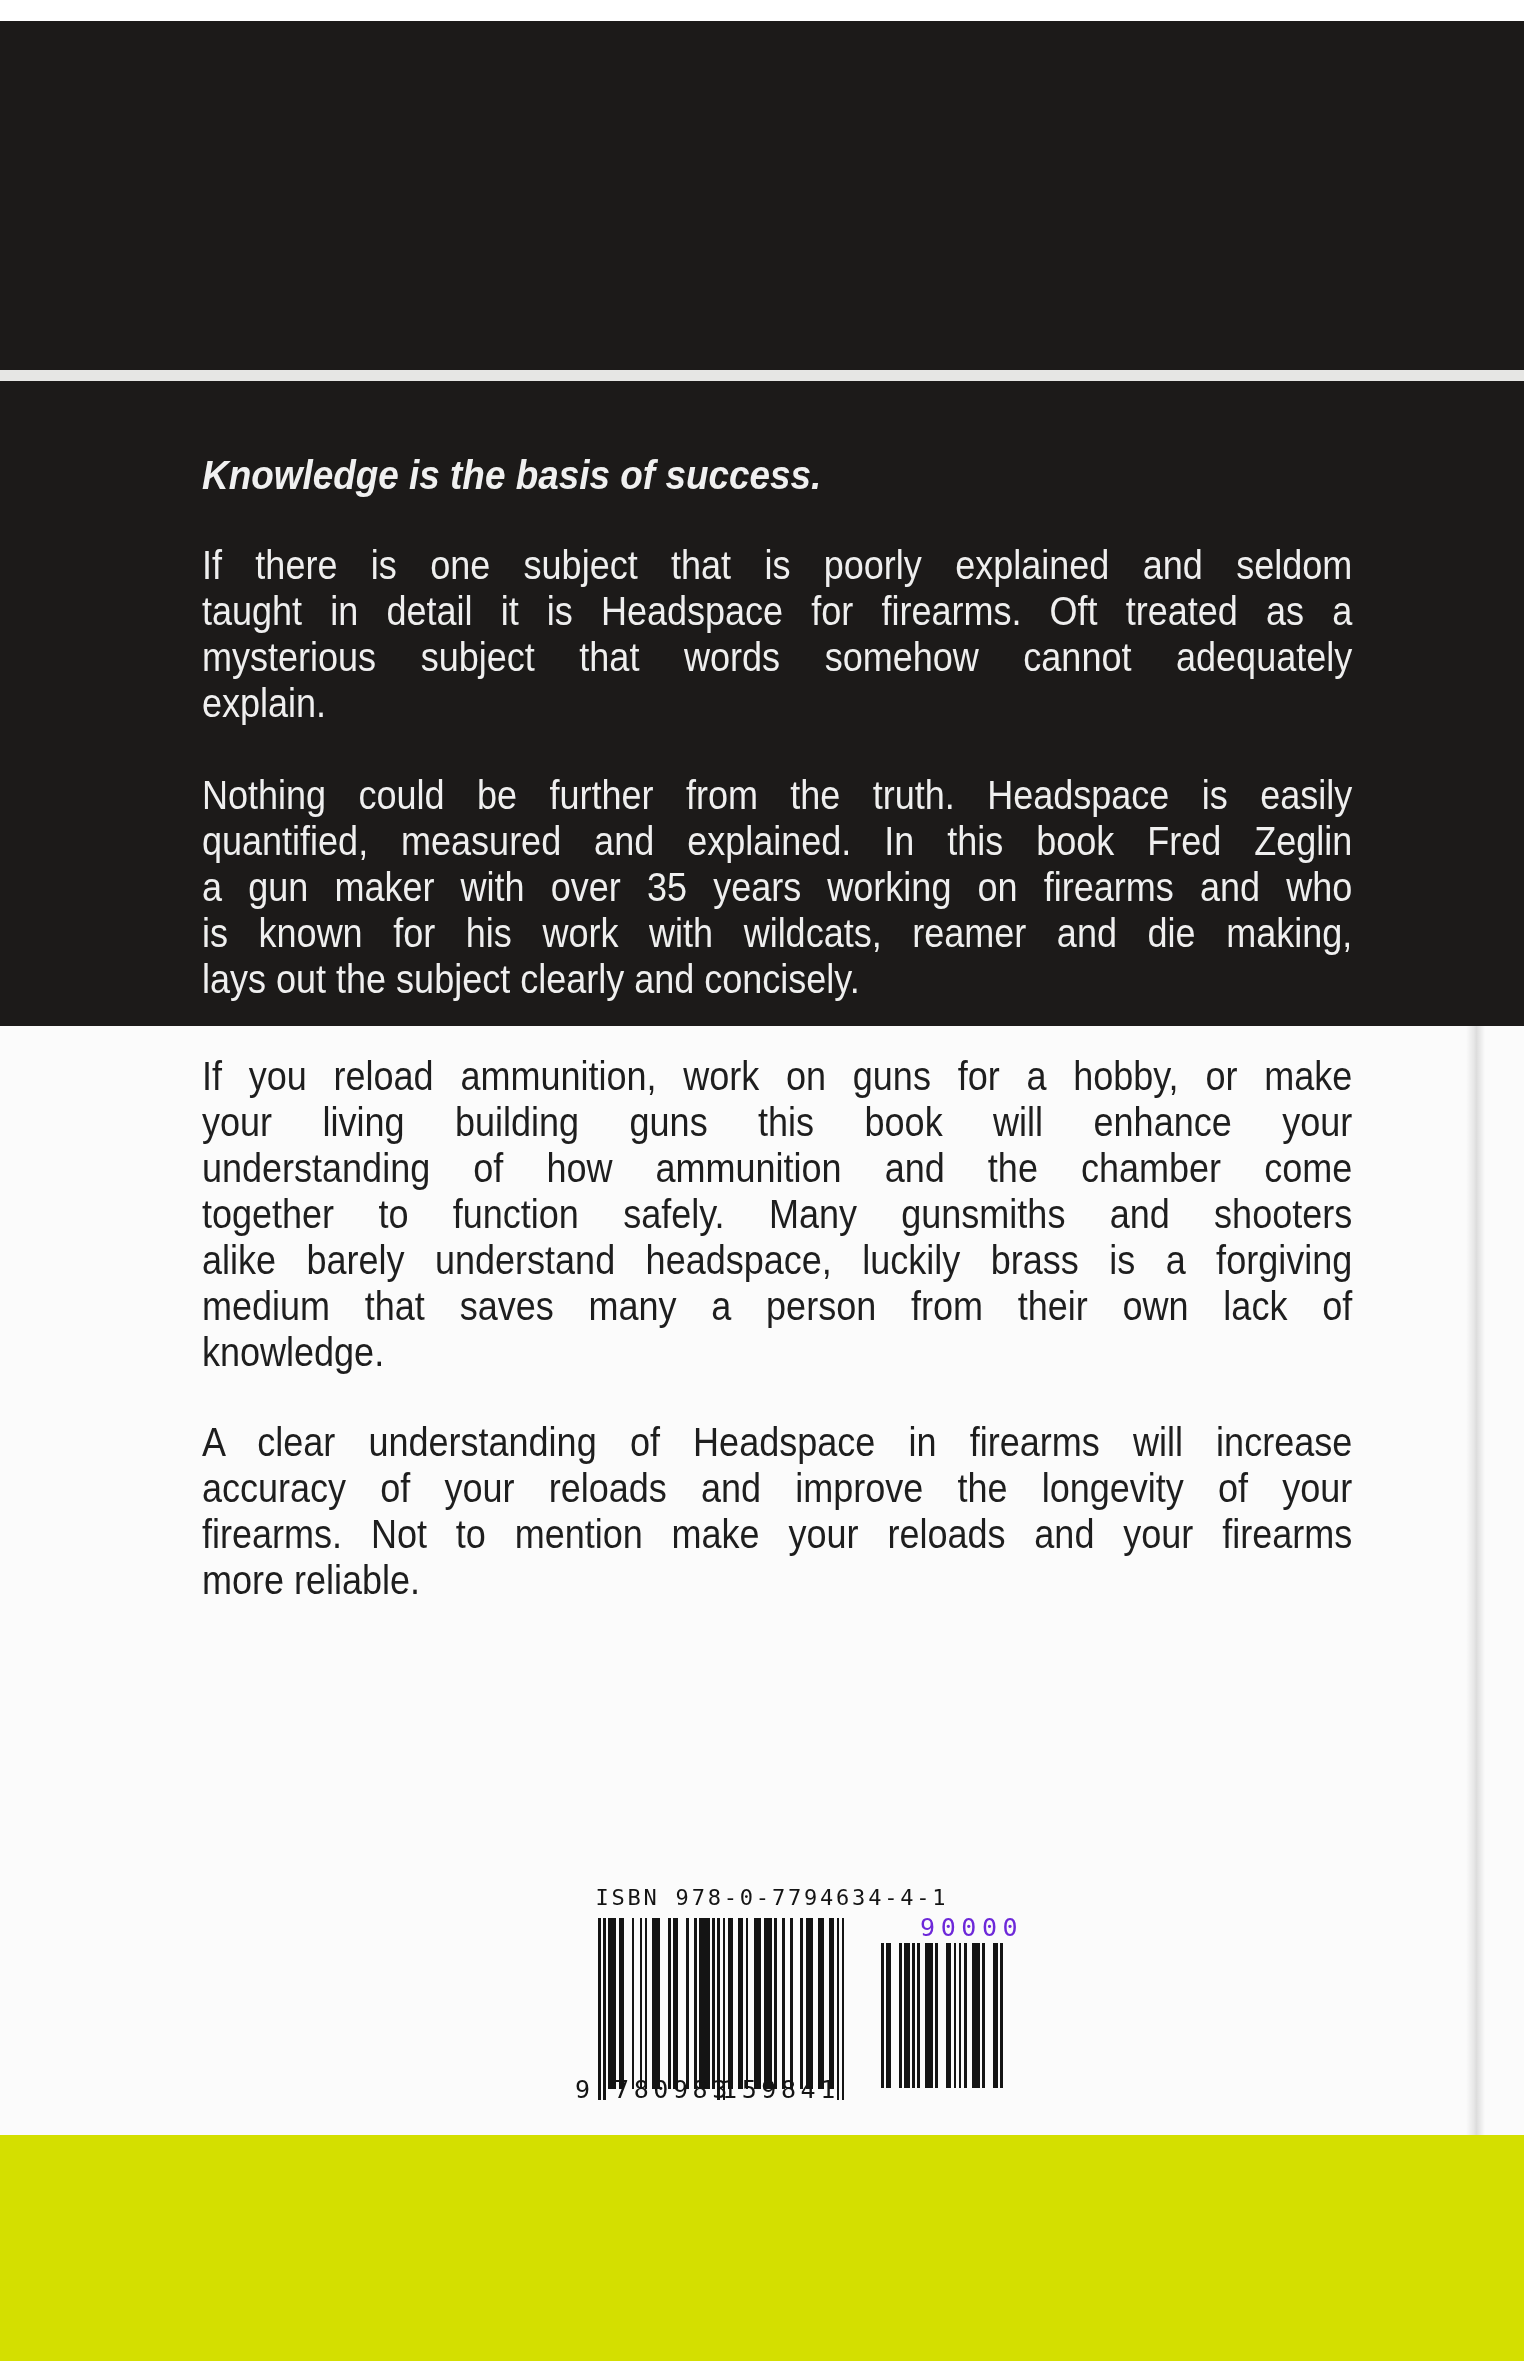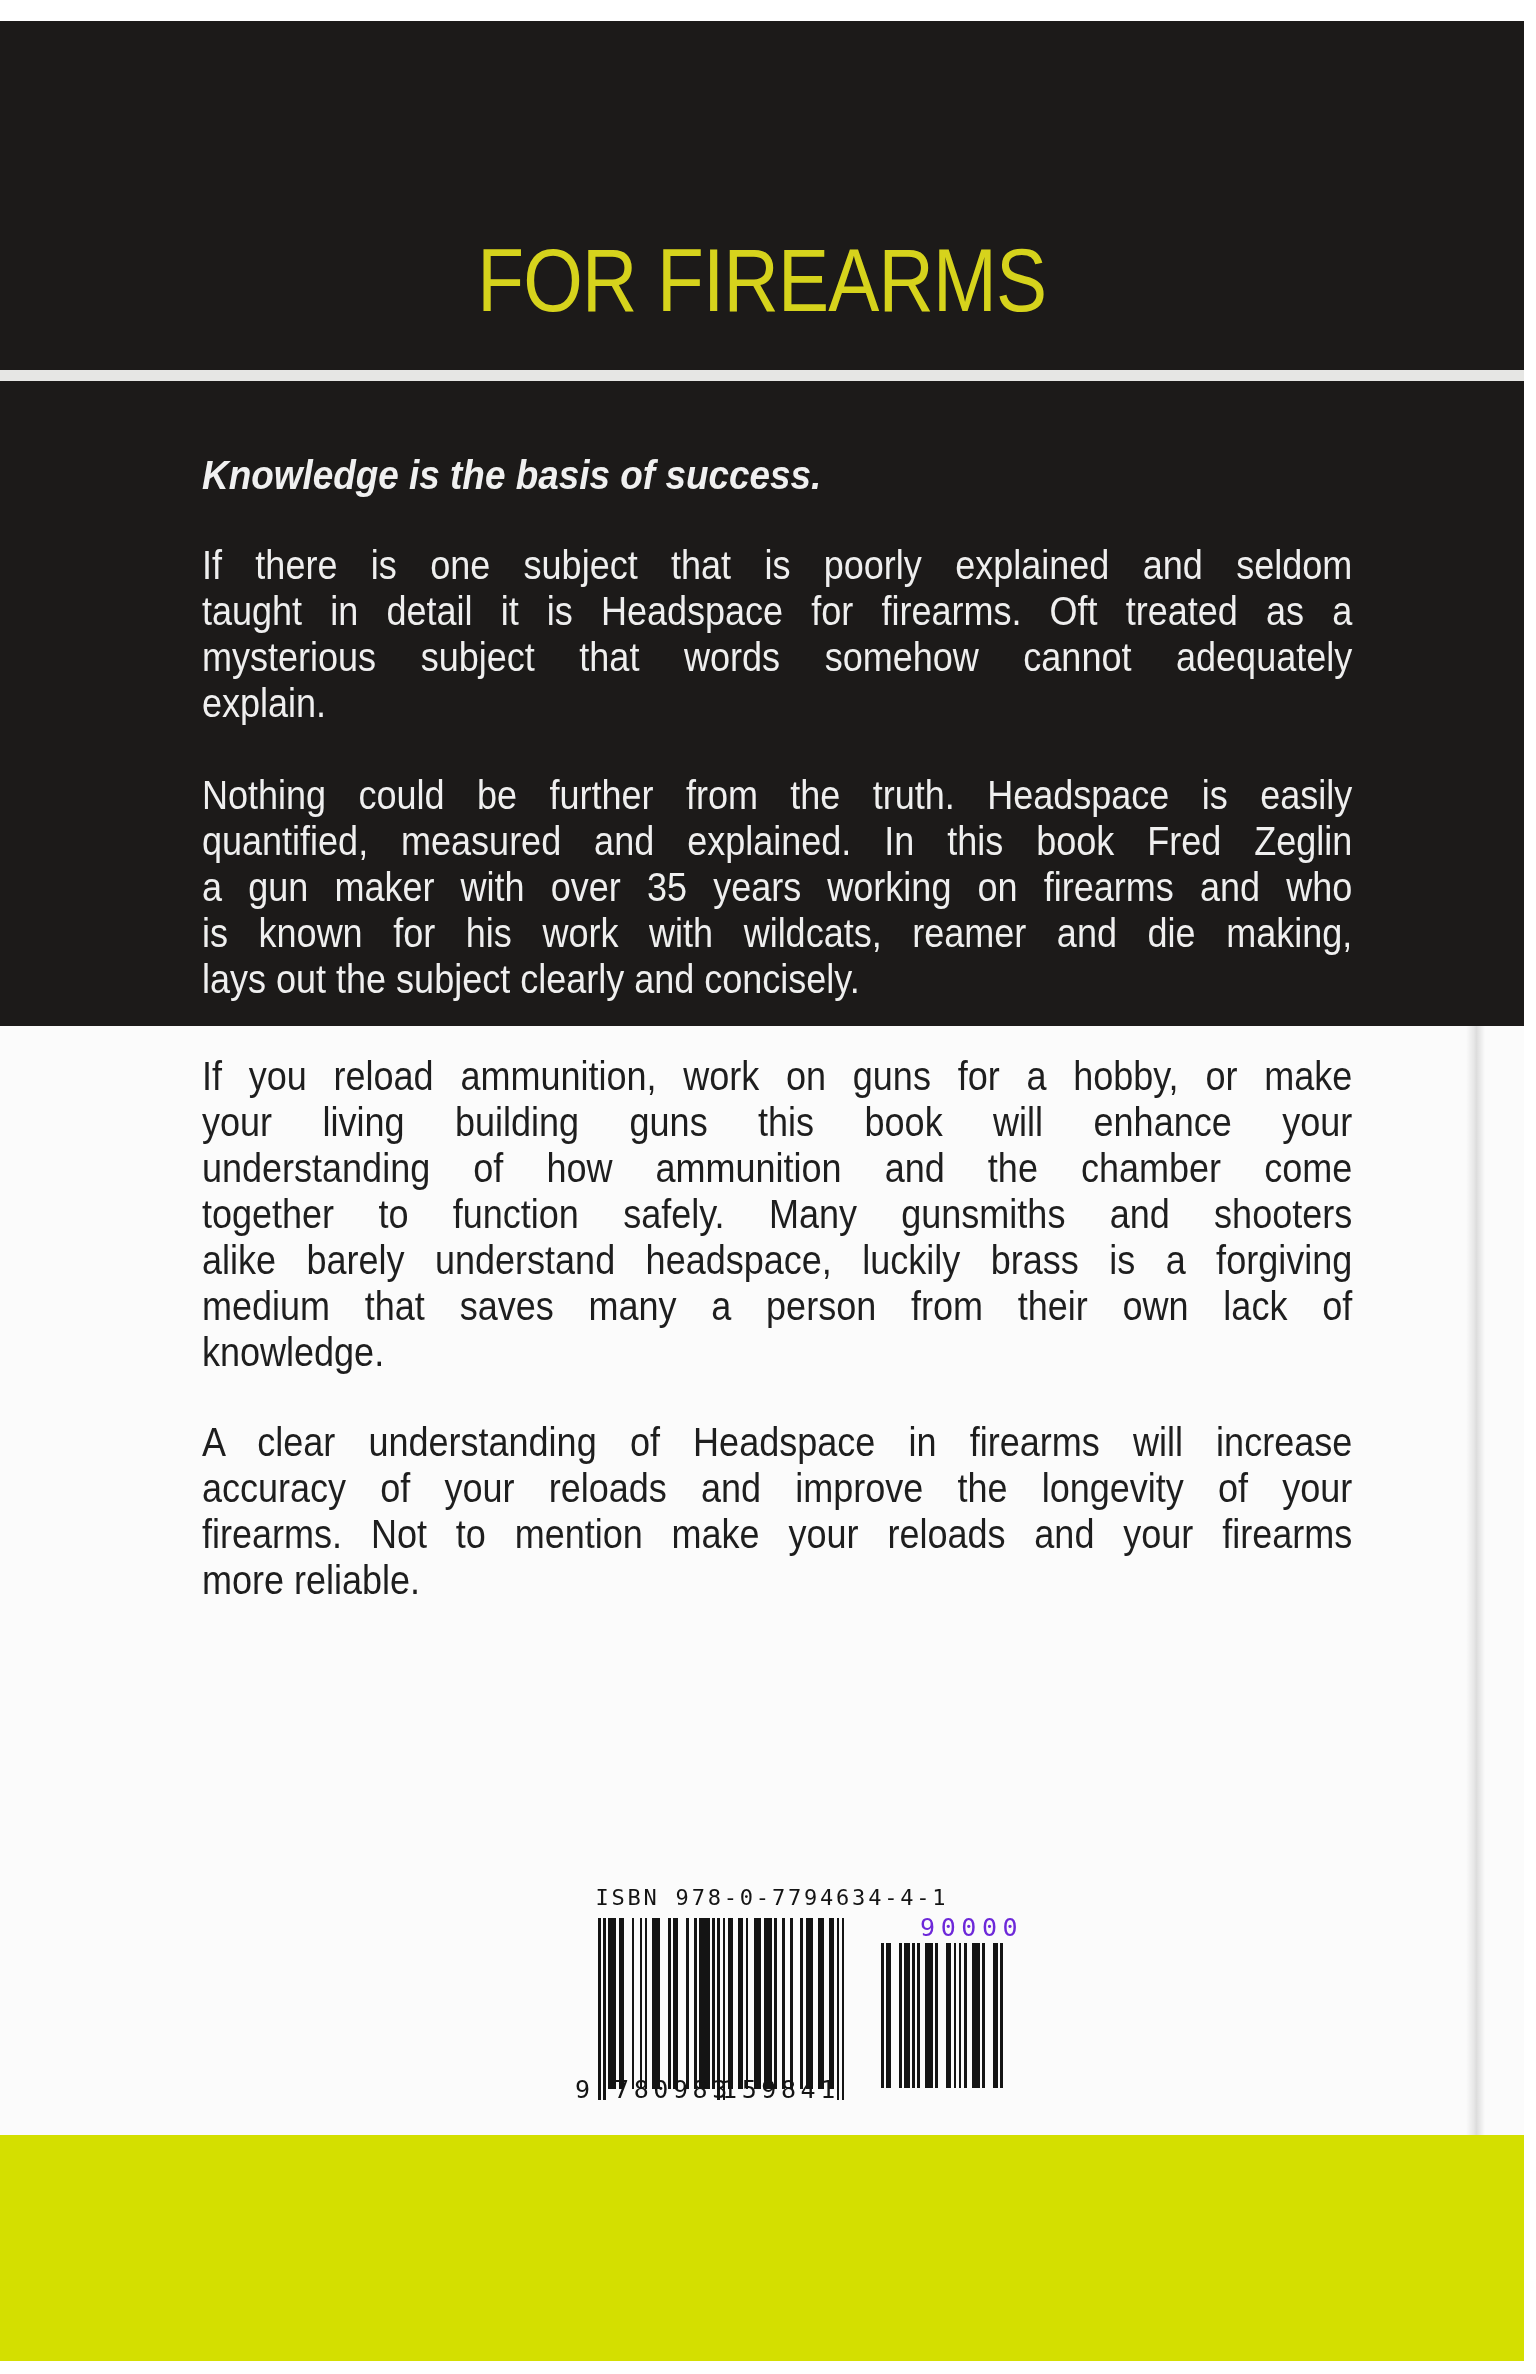--- a/index.html
+++ b/index.html
@@ -79,23 +79,20 @@
     position: absolute; left: 0; top: 2114px; width: 1524px; height: 226px;
     background: #d4df00;
   }
 </style>
 </head>
 <body>
 
 <div class="cover">
 
   <div class="dark-panel">
-    <div class="title title-line-2">
-      <span class="inner accent">FOR FIREARMS</span>
-    </div>
 
     <div class="stripe"></div>
 
     <div class="tagline">Knowledge is the basis of success.</div>
   </div>
 
   <div class="para on-dark p1">
       <span class="ln">If there is one subject that is poorly explained and seldom</span>
       <span class="ln">taught in detail it is Headspace for firearms. Oft treated as a</span>
       <span class="ln">mysterious subject that words somehow cannot adequately</span>

